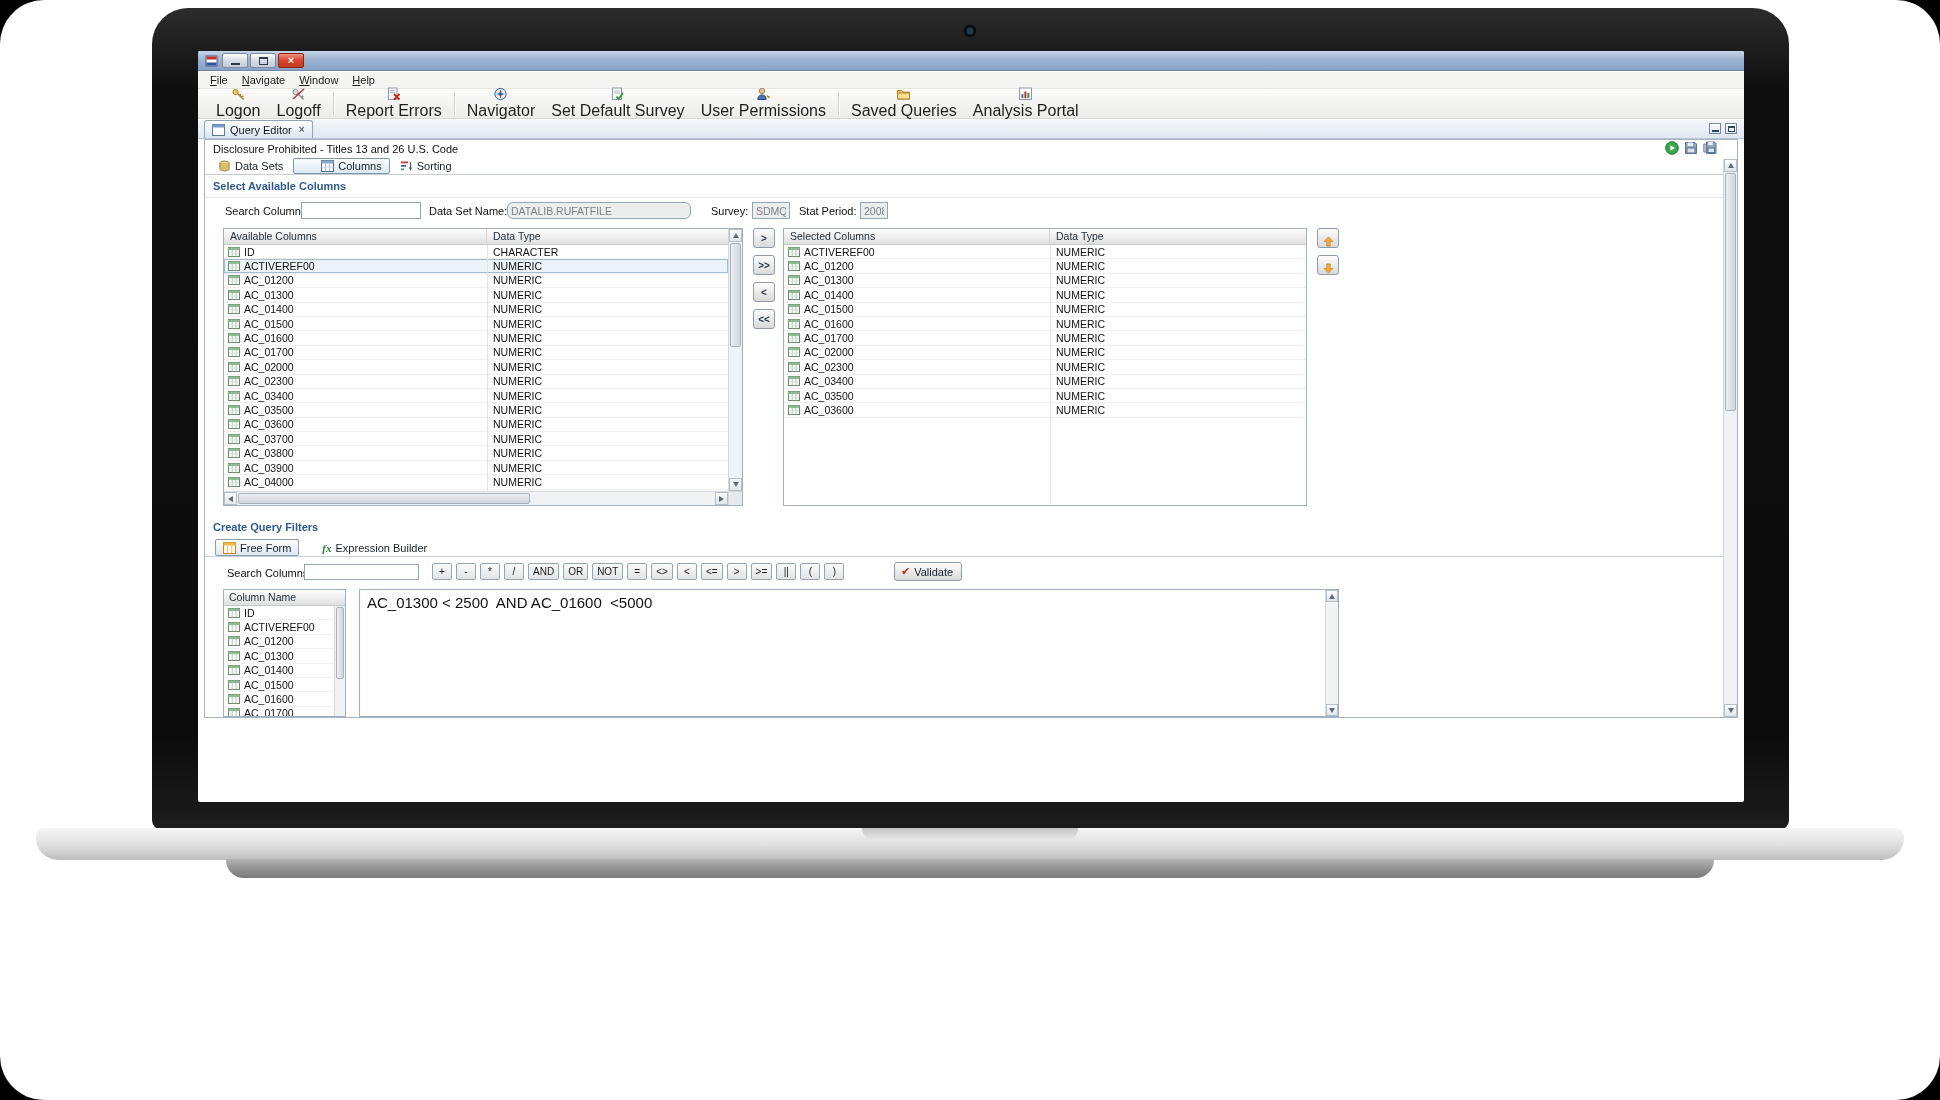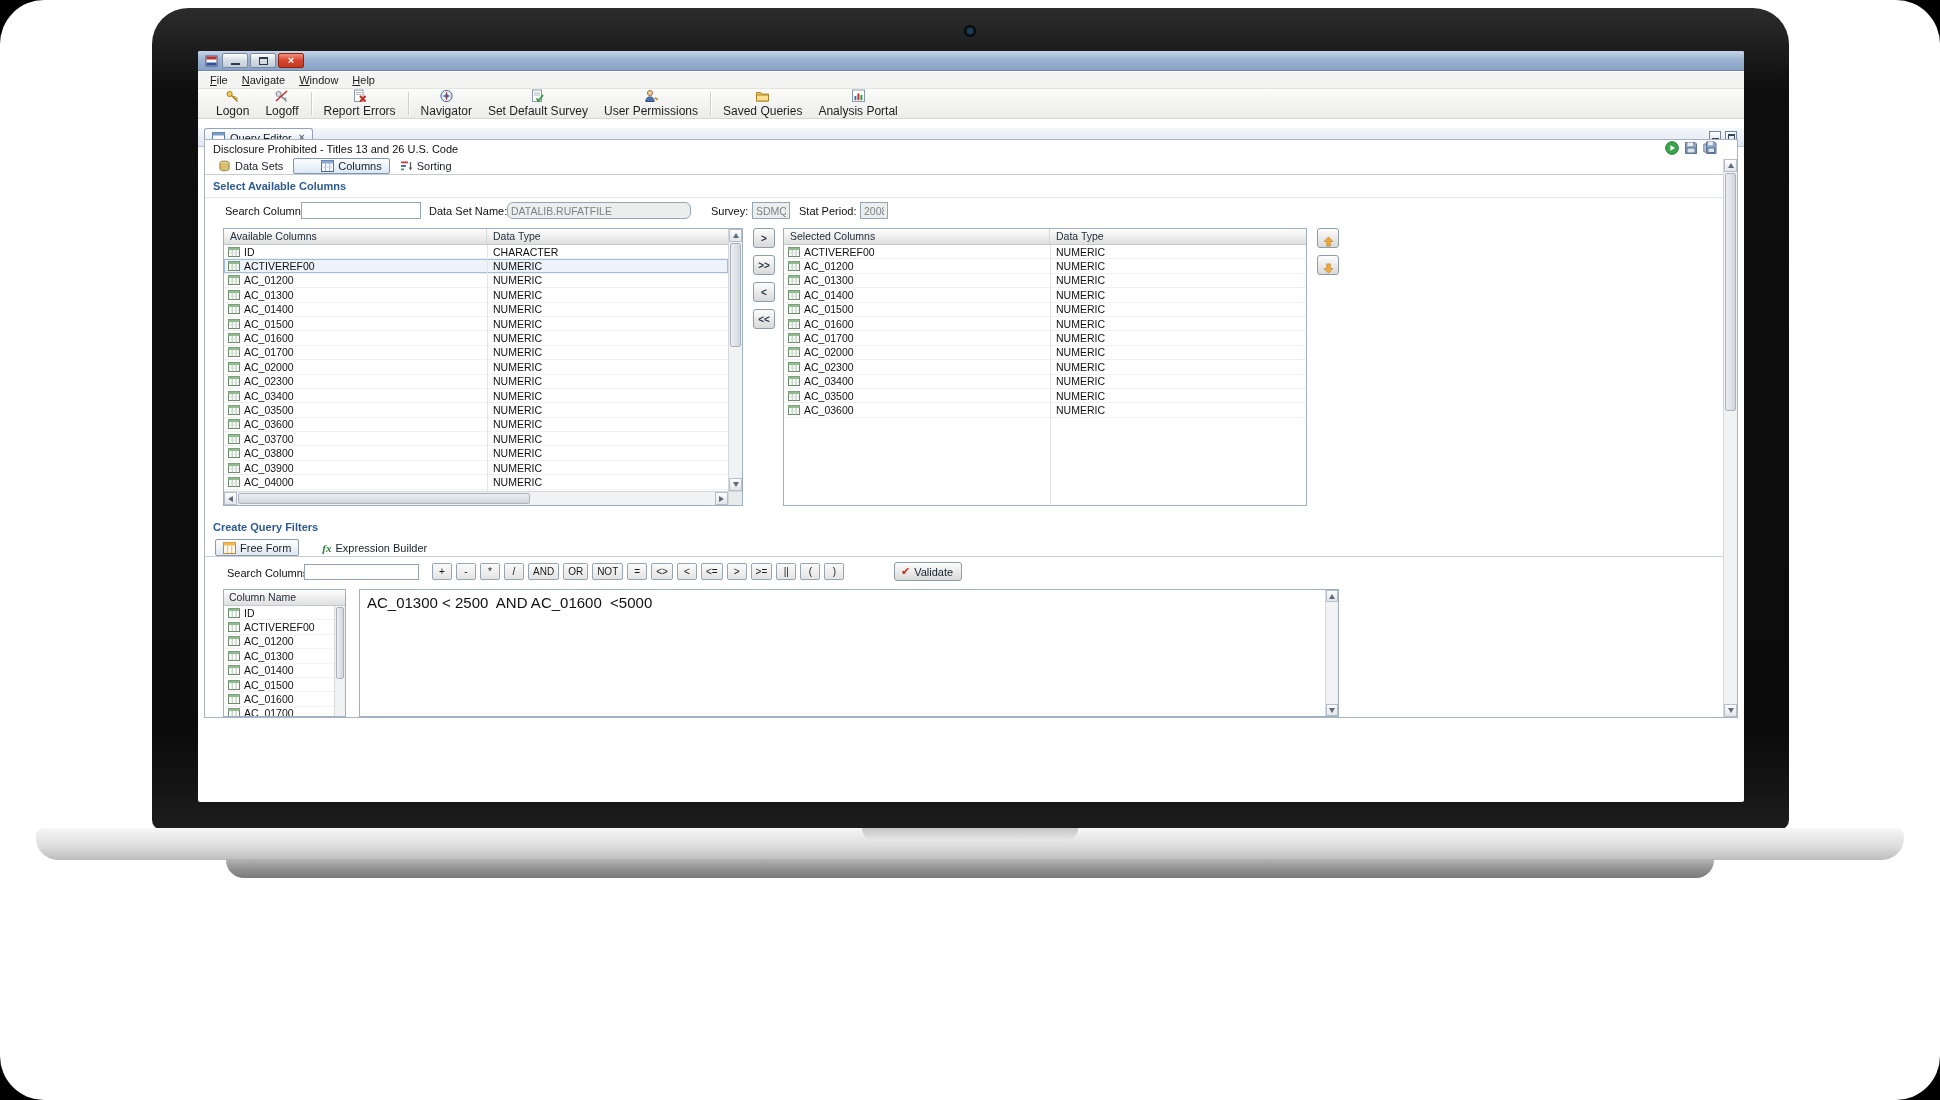--- a/index.html
+++ b/index.html
@@ -38,27 +38,27 @@
 
 .menubar{position:absolute;left:0;top:21px;width:100%;height:17px;background:#f4f4f2;
   border-bottom:1px solid #e4e4e1;display:flex;align-items:center;padding-left:6px;gap:2px;}
 .menu-item{display:inline-block;font-size:11px;color:#1c1c1c;padding:1px 6px;}
 .menu-item::first-letter{text-decoration:underline;}
 
 .toolbar{position:absolute;left:0;top:38px;width:100%;height:30px;
   background:linear-gradient(180deg,#fbfbfa,#ececea);border-bottom:1px solid #d8d7d4;
   display:flex;align-items:stretch;padding-left:10px;}
 .tb-item{display:flex;flex-direction:column;align-items:center;justify-content:center;gap:1px;padding:2px 8px;}
-.tb-item .lbl{font-size:12px;color:#1f1f1f;white-space:nowrap;}
+.tb-item .lbl{font-size:16px;color:#1f1f1f;white-space:nowrap;}
 .tb-ic{width:15px;height:14px;display:block;}
 .tb-sep{width:1px;background:#cfcecc;margin:3px 4px;box-shadow:1px 0 0 #fff;}
 
 .tabbar{position:absolute;left:0;top:69px;width:100%;height:19px;
   background:linear-gradient(180deg,#f4f7fb,#dfe7f1);border-bottom:1px solid #b9c4d2;
-  display:flex;align-items:flex-end;padding-left:6px;margin-top:8px;}
+  display:flex;align-items:flex-end;padding-left:6px;}
 .editor-tab{height:18px;display:flex;align-items:center;gap:5px;padding:0 7px;
   border:1px solid #93a3b8;border-bottom:none;border-radius:3px 3px 0 0;
   background:linear-gradient(180deg,#ffffff,#eaeff6 60%,#dbe4f0);font-size:11px;color:#101820;}
 .tab-ic{width:13px;height:12px;display:inline-block;}
 .tab-close{color:#5c6878;font-size:10px;font-weight:bold;padding-left:2px;}
 .view-btns{position:absolute;right:7px;top:3px;display:flex;gap:4px;}
 .vb{width:12px;height:11px;border:1px solid #7688a0;background:linear-gradient(#fff,#dde5ee);
   display:inline-flex;align-items:center;justify-content:center;}
 .vb-bar{width:7px;height:2px;background:#33475c;align-self:flex-end;margin-bottom:1px;}
 .vb-box{width:7px;height:6px;border:1px solid #33475c;border-top-width:2px;}

